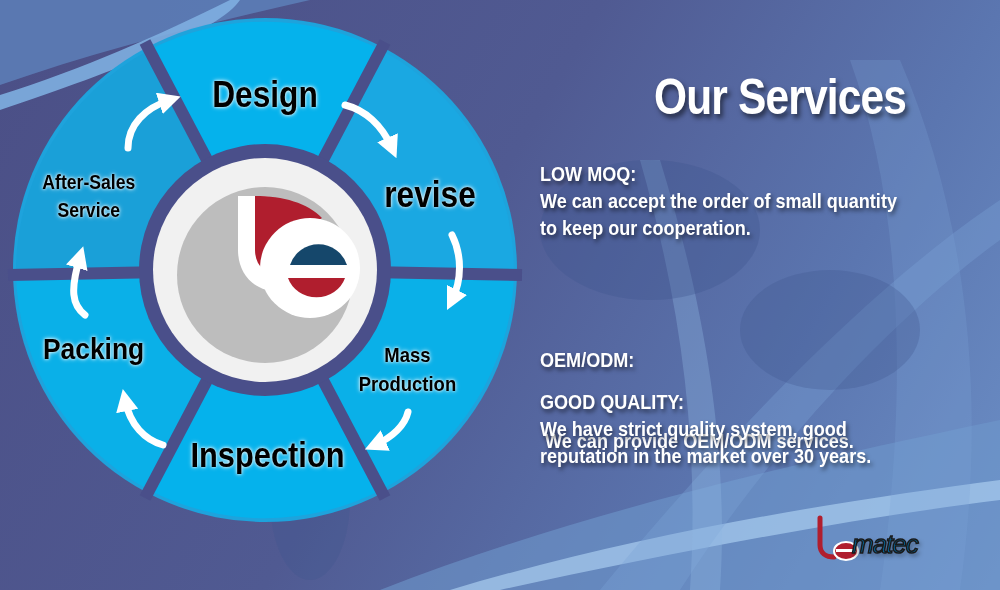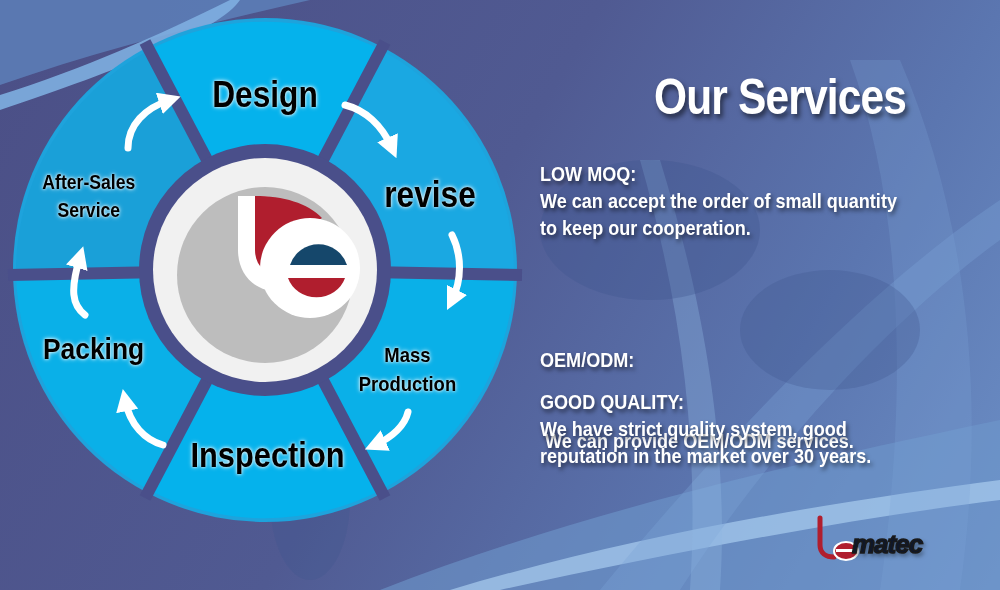--- a/index.html
+++ b/index.html
@@ -9,22 +9,22 @@
   .bg svg { position:absolute; inset:0; }
   .wheel { position:absolute; left:0; top:0; width:540px; height:590px; }
   .title { position:absolute; left:620px; top:68px; width:320px; text-align:center; color:#fff;
     font-size:50px; font-weight:bold; letter-spacing:-1px; transform:scaleX(0.85); transform-origin:center;
     text-shadow:3px 4px 6px rgba(0,0,0,0.55); }
   .svc { position:absolute; left:540px; color:#fff; font-weight:bold; font-size:21px; line-height:27px;
     text-shadow:2px 3px 5px rgba(0,0,0,0.55); transform:scaleX(0.86); transform-origin:left; white-space:nowrap; }
   .svc .h { display:block; }
   .svc .d { display:block; }
   .logo { position:absolute; left:812px; top:515px; width:160px; height:50px; }
-  .logo .word { position:absolute; left:40px; top:14px; font-size:26px; font-style:italic; font-weight:bold;
-    color:#0f172a; -webkit-text-stroke:1.5px #1a1a1a; letter-spacing:-1px;
+  .logo .word { position:absolute; left:40px; top:14px; font-size:26px; font-style:italic; font-weight:normal;
+    color:#0369a1; -webkit-text-stroke:1.5px #1a1a1a; letter-spacing:-1px;
     text-shadow:2px 3px 4px rgba(0,0,0,0.5); }
   .stage { position:absolute; color:#000; font-weight:bold; text-align:center; white-space:nowrap;
     text-shadow:0 0 6px rgba(255,255,255,0.8), 0 0 3px rgba(255,255,255,0.9); transform-origin:center; }
 </style>
 </head>
 <body>
 
 <div class="bg">
   <svg width="1000" height="590" viewBox="0 0 1000 590">
     <path d="M0,0 L310,0 C200,25 100,50 0,85 Z" fill="#5f85bf" opacity="0.75"></path>

